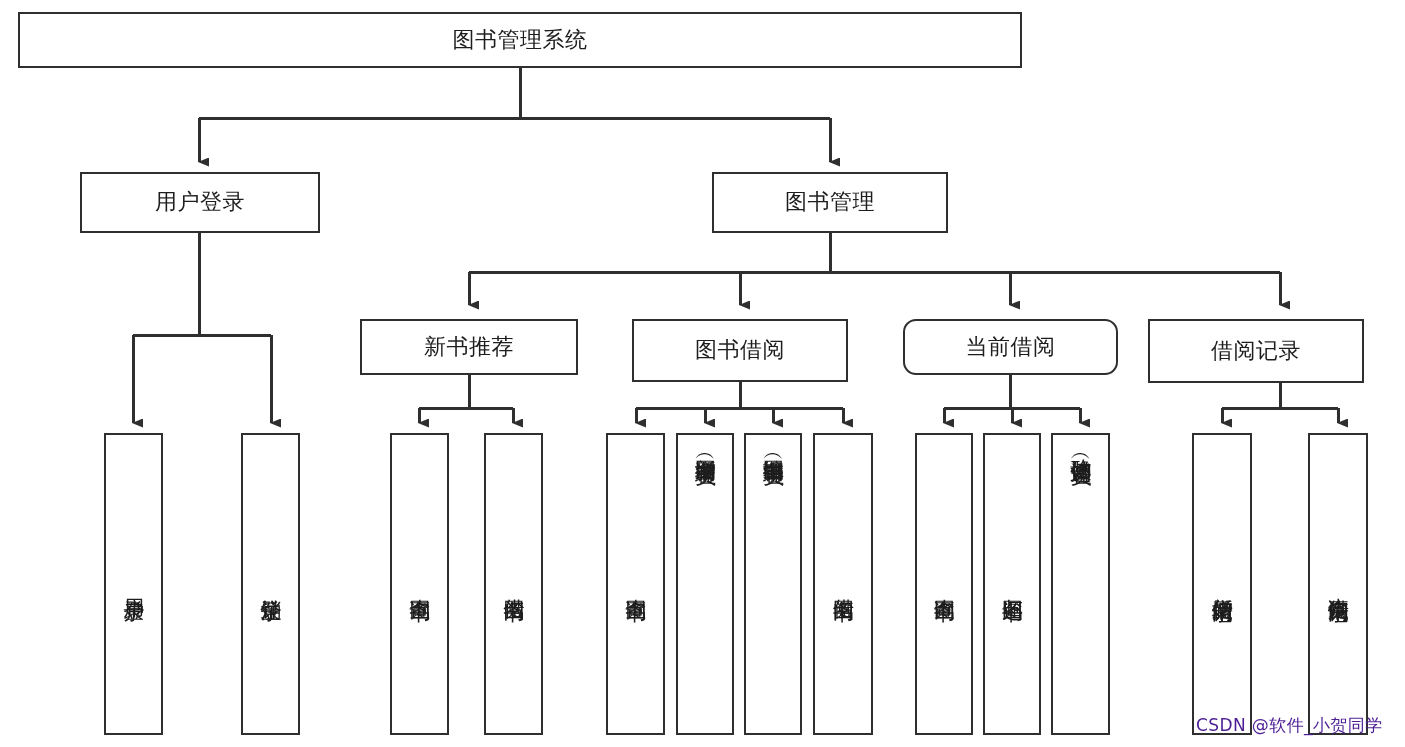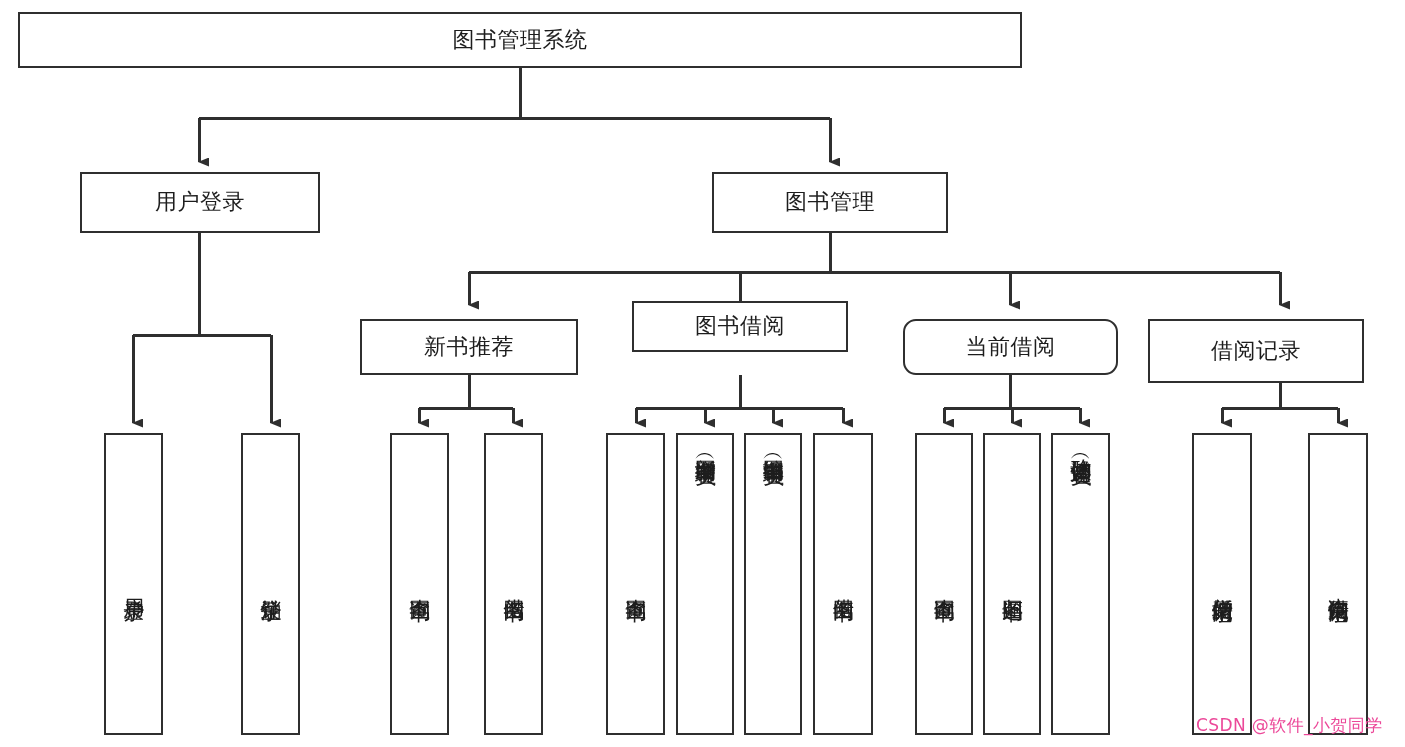--- a/index.html
+++ b/index.html
@@ -58,21 +58,21 @@
   
   .node.vert.center {
     align-items: center;
     padding-top: 0;
   }
   #watermark {
     position: absolute;
     left: 1196px;
     top: 714px;
     font-size: 17px;
-    color: #ec4899;
+    color: #4c1d95;
     white-space: nowrap;
     letter-spacing: 0.4px;
     font-family: "DejaVu Sans", "Liberation Sans", sans-serif;
   }
 </style>
 </head>
 <body>
 
 <div id="diagram-root">
 
@@ -133,21 +133,21 @@
   <div class="node horiz" style="left:80px; top:172px; width:240px; height:61px;">
     <span>用户登录</span>
   </div>
   <div class="node horiz" style="left:712px; top:172px; width:236px; height:61px;">
     <span>图书管理</span>
   </div>
 
   <div class="node horiz" style="left:360px; top:319px; width:218px; height:56px;">
     <span>新书推荐</span>
   </div>
-  <div class="node horiz" style="left:632px; top:301px; width:216px; height:51px;">
+  <div class="node horiz" style="left:632px; top:319px; width:216px; height:63px;">
     <span>图书借阅</span>
   </div>
   <div class="node horiz" style="left:903px; top:319px; width:215px; height:56px;border-radius:13px;">
     <span>当前借阅</span>
   </div>
   <div class="node horiz" style="left:1148px; top:319px; width:216px; height:64px;">
     <span>借阅记录</span>
   </div>
 
   <div class="node vert center" style="left:104px; top:433px; width:59px; height:302px;">

